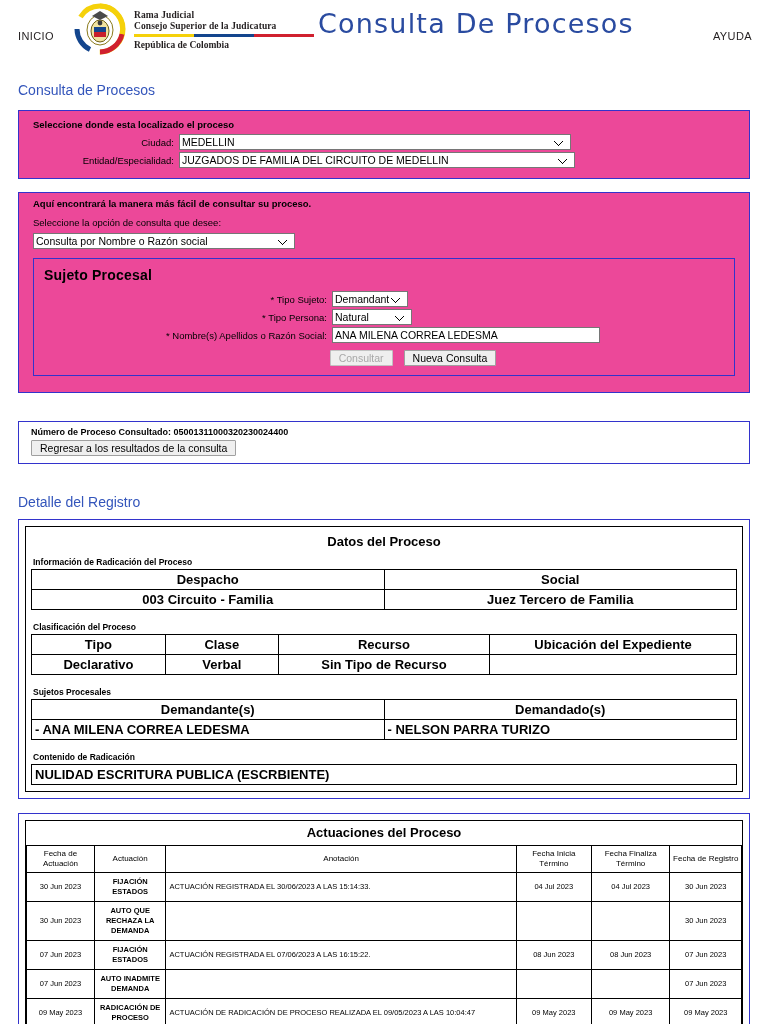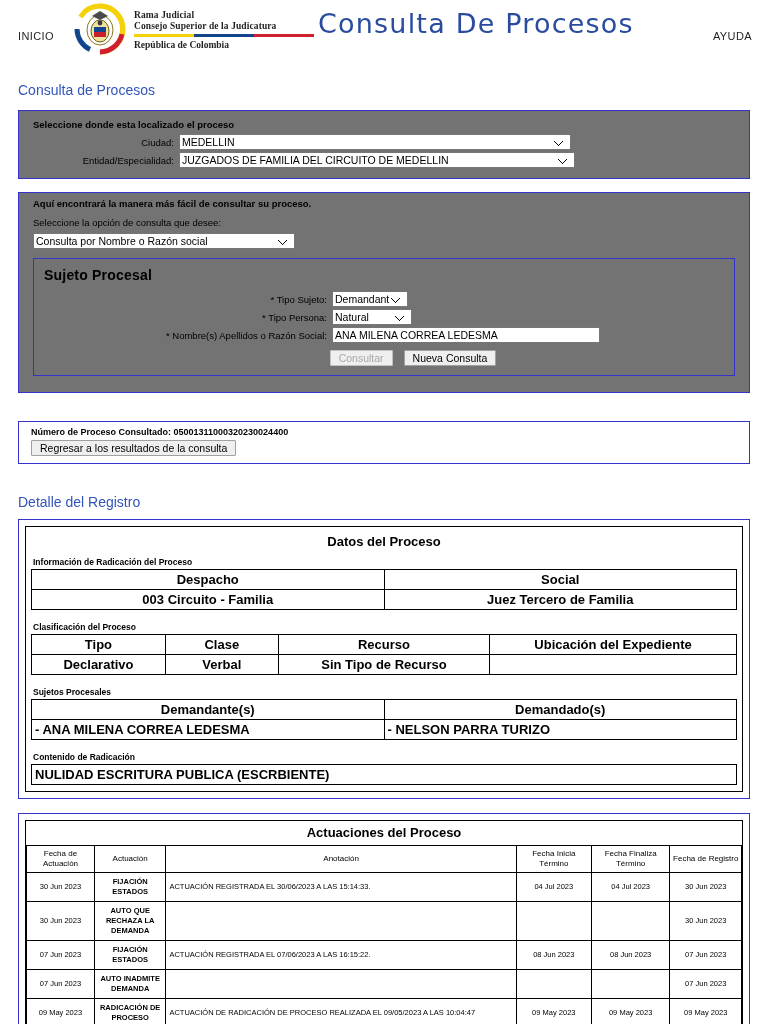--- a/index.html
+++ b/index.html
@@ -54,21 +54,21 @@
   
   .page-title {
     margin: 18px 0 0 18px;
     font-size: 14px; color: #3355bb; font-weight: normal;
   }
 
   
   .panel {
     border: 1px solid #3333cc;
     margin: 12px 18px 0 18px;
-    background: #737373;
+    background: #ec4899;
   }
   .panel.loc { padding: 6px 0 8px 0; }
   .panel.opt { margin-top: 13px; padding: 1px 0 10px 0; }
   .panel-label {
     font-size: 9.5px; font-weight: bold; margin: 2px 0 4px 14px;
   }
   .row-field {
     display: flex; align-items: center; margin: 2px 0; font-size: 10px;
   }
   .row-field .lbl {

